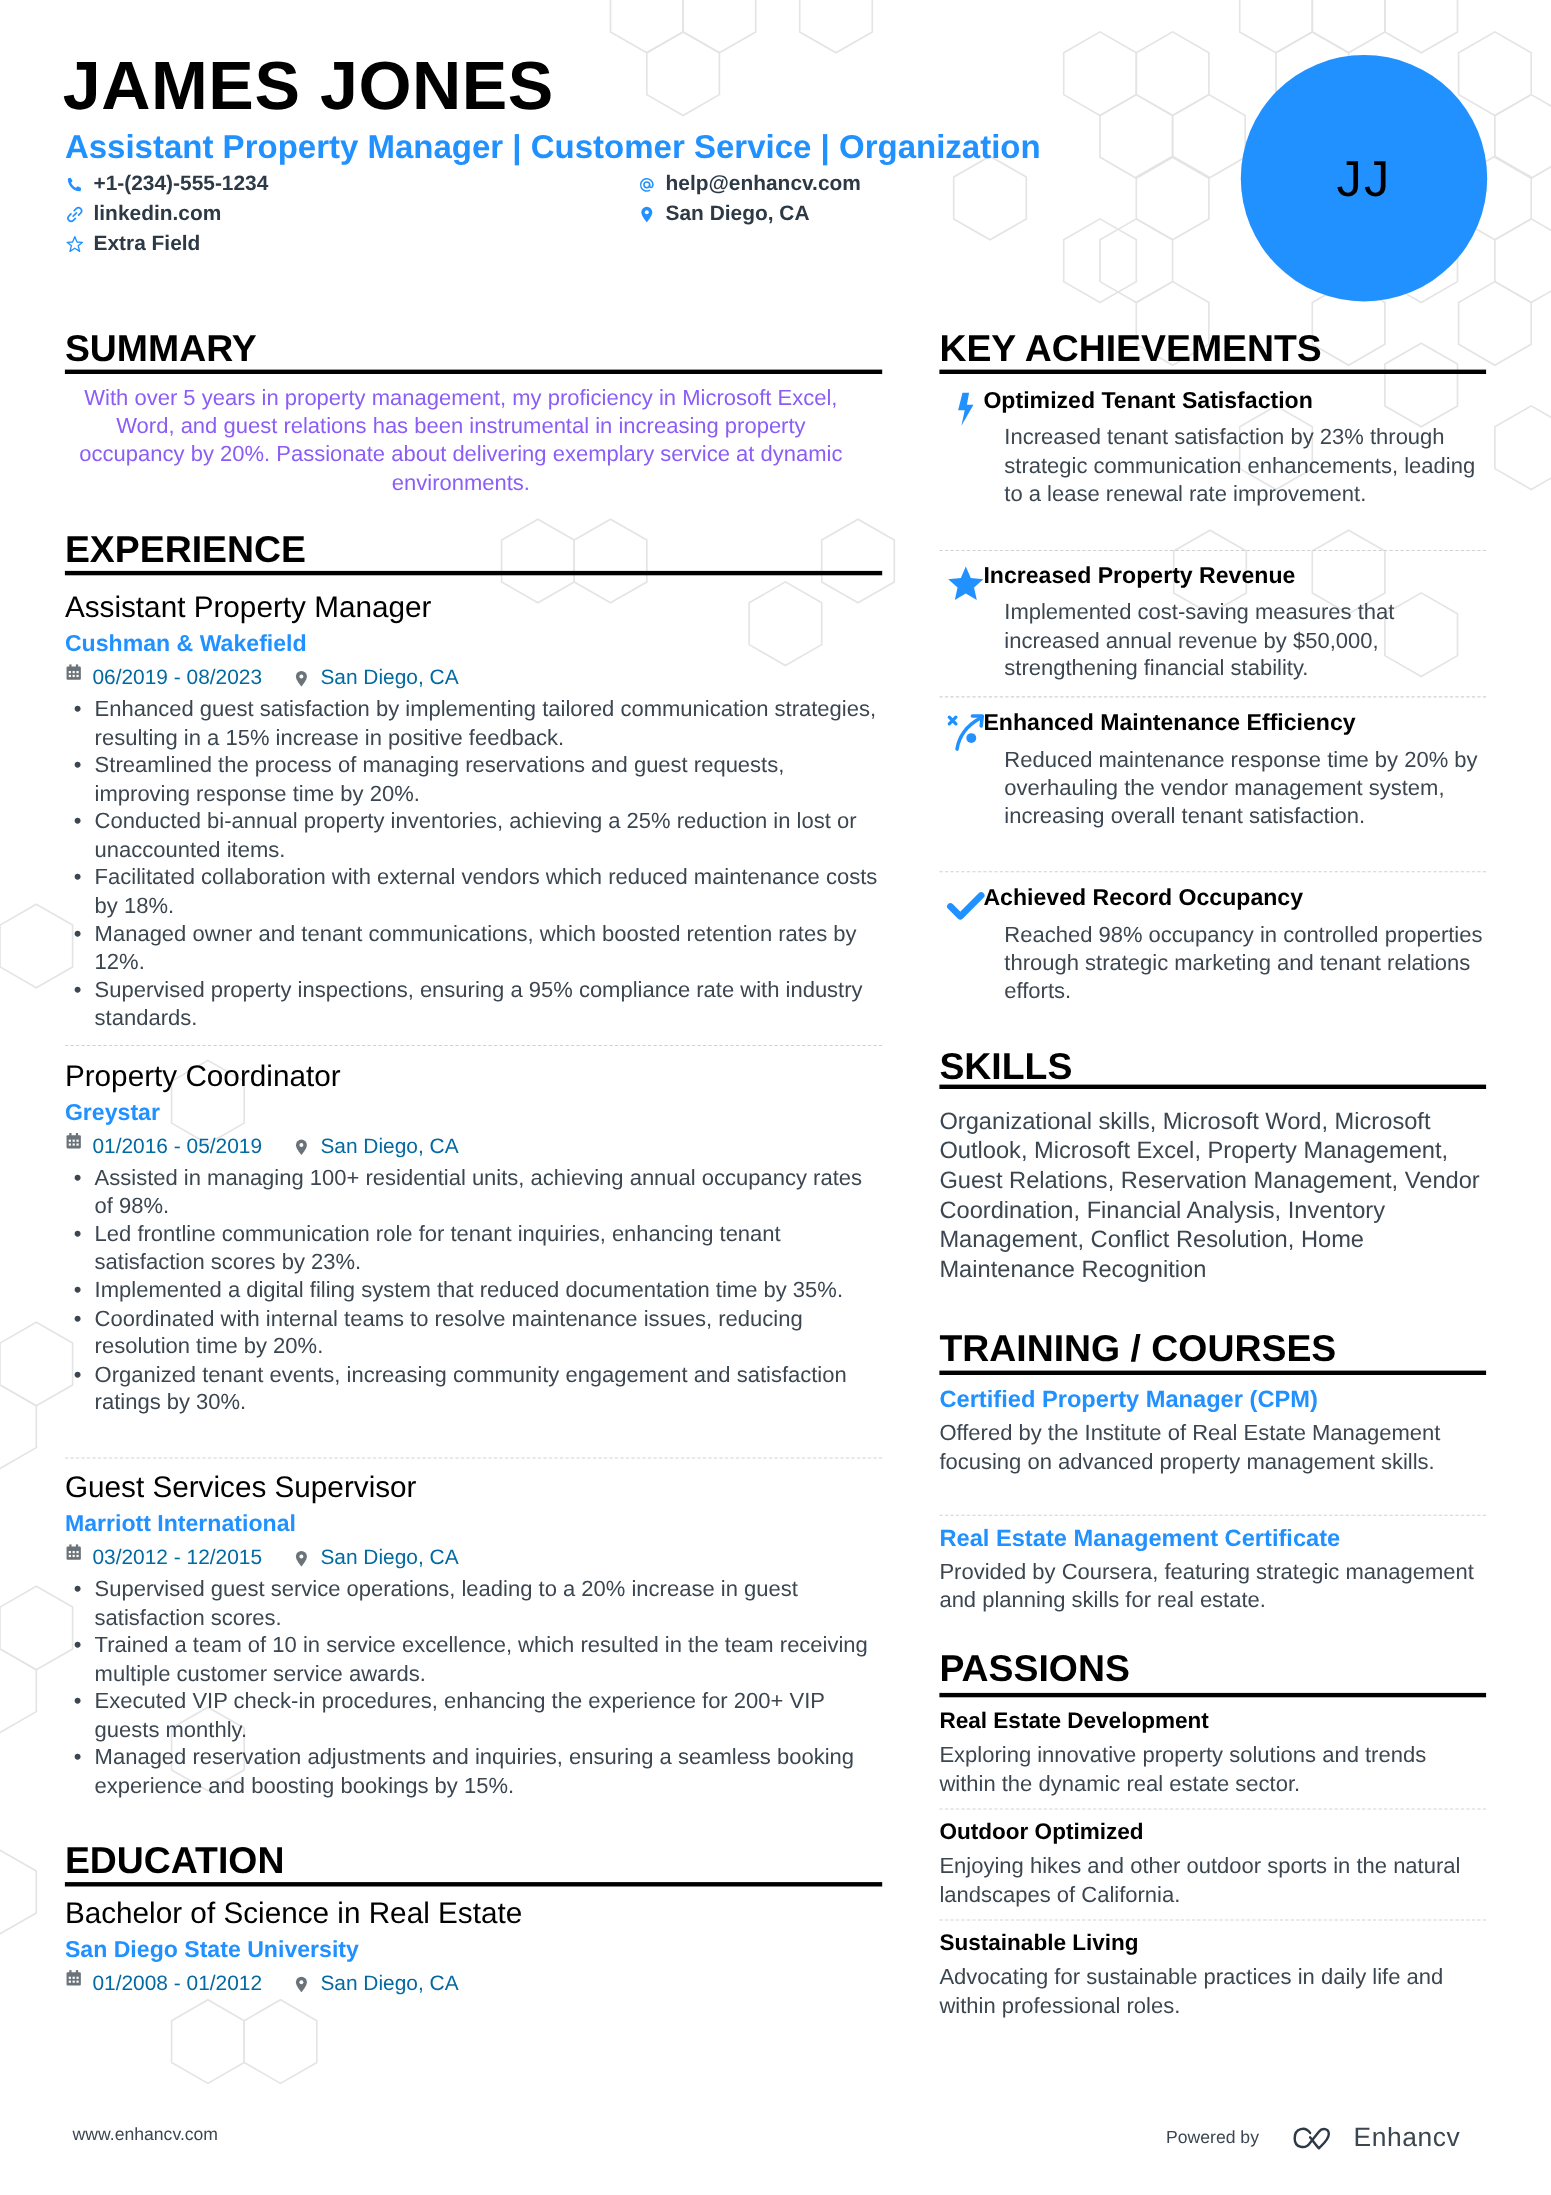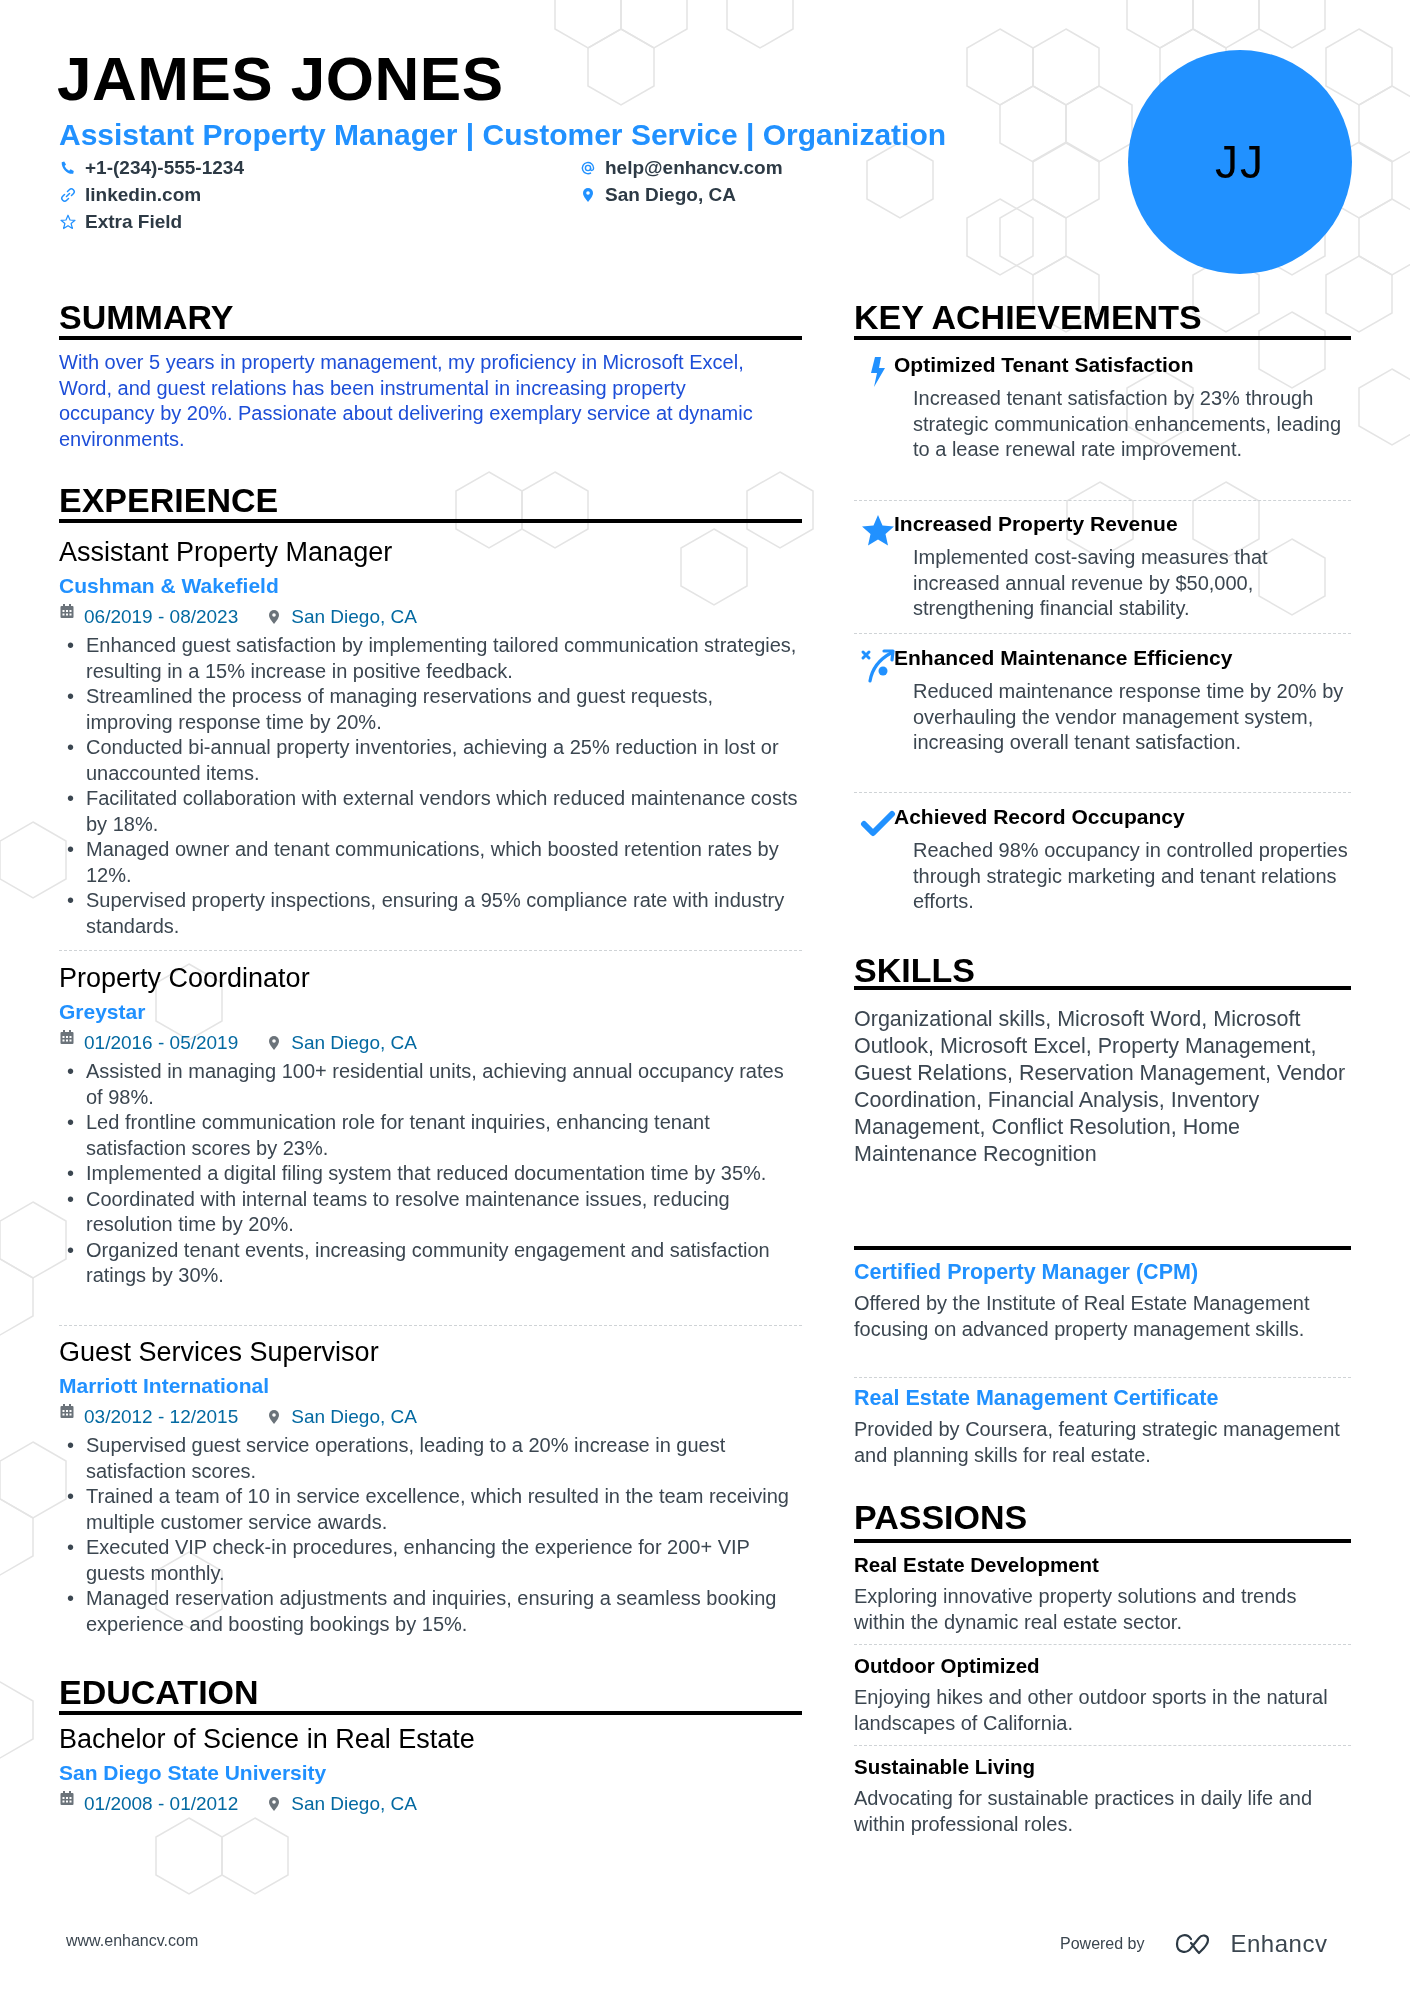--- a/index.html
+++ b/index.html
@@ -15,21 +15,21 @@
   .contact .ico { width: 18px; height: 18px; margin-right: 8px; display: inline-flex; align-items: center; justify-content: center; }
   .contact .ico svg { width: 16px; height: 16px; }
 
   .avatar { position: absolute; left: 1128px; top: 50px; width: 224px; height: 224px; border-radius: 50%; background: #2191ff; display: flex; align-items: center; justify-content: center; font-size: 46px; color: #000; font-weight: 400; letter-spacing: 2px; }
 
   .sec-title { position: absolute; font-size: 34px; font-weight: 700; color: #000; line-height: 40px; white-space: nowrap; }
   .sec-rule { position: absolute; height: 4px; background: #000; }
   .left { left: 59px; width: 743px; }
   .right { left: 854px; width: 497px; }
 
-  .body-text { font-size: 20px; line-height: 25.5px; color: #1d4ed8; }
+  .body-text { font-size: 20px; line-height: 25.5px; color: #8b5cf6; text-align: center; }
 
   .summary { position: absolute; top: 350px; left: 59px; width: 720px; }
 
   .job { position: absolute; left: 59px; width: 743px; }
   .job-title { font-size: 27px; color: #000; line-height: 34px; font-weight: 400; }
   .job-company { font-size: 21px; color: #2191ff; font-weight: 700; line-height: 30px; margin-top: 2px; }
   .job-meta { display: flex; align-items: flex-start; font-size: 19px; color: #0369a1; line-height: 28px; margin-top: 2px; }
   .job-meta .ico { width: 16px; height: 16px; margin-right: 9px; display: inline-flex; }
   .job-meta .ico svg { width: 16px; height: 16px; }
   .job-meta .loc { display: flex; align-items: center; margin-left: 28px; }
@@ -375,20 +375,21 @@
         </svg>
     </span>
     <div class="ach-title">Achieved Record Occupancy</div>
     <div class="ach-desc">Reached 98% occupancy in controlled properties through strategic marketing and tenant relations efforts.</div>
   </div>
 
   <div class="sec-title right" style="top:922px;margin-top:28px;">SKILLS</div>
   <div class="sec-rule right" style="top:986px;"></div>
   <div class="skills">Organizational skills, Microsoft Word, Microsoft Outlook, Microsoft Excel, Property Management, Guest Relations, Reservation Management, Vendor Coordination, Financial Analysis, Inventory Management, Conflict Resolution, Home Maintenance Recognition</div>
 
+  <div class="sec-title right" style="top:1206px;">TRAINING / COURSES</div>
   <div class="sec-rule right" style="top:1246px;"></div>
   <div class="course" style="top:1257px;">
     <div class="course-title">Certified Property Manager (CPM)</div>
     <div class="course-desc">Offered by the Institute of Real Estate Management focusing on advanced property management skills.</div>
   </div>
   <div class="dash" style="left:854px; width:497px; top:1377px;"></div>
   <div class="course" style="top:1383px;">
     <div class="course-title">Real Estate Management Certificate</div>
     <div class="course-desc">Provided by Coursera, featuring strategic management and planning skills for real estate.</div>
   </div>

